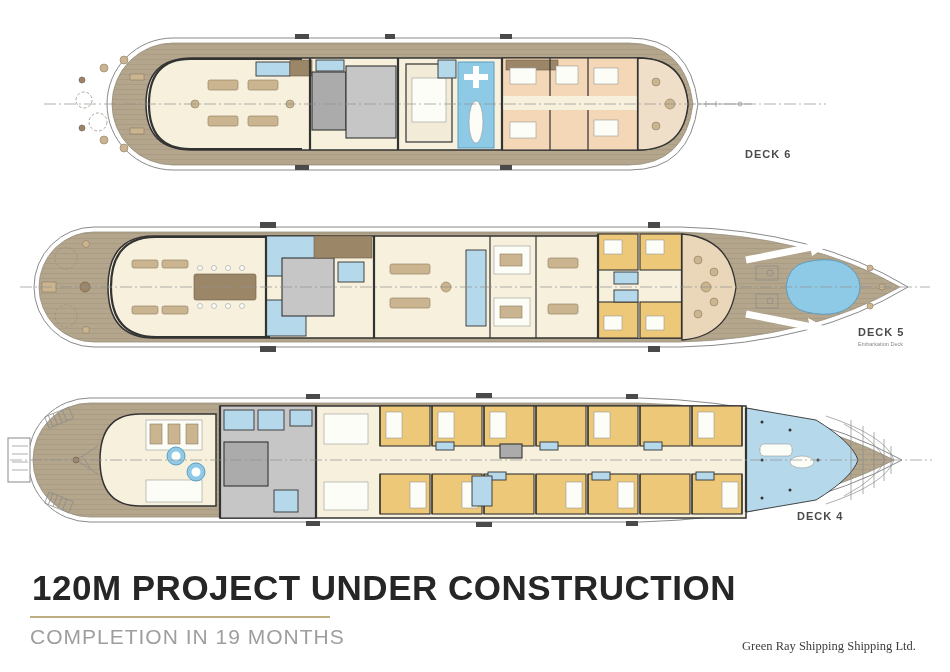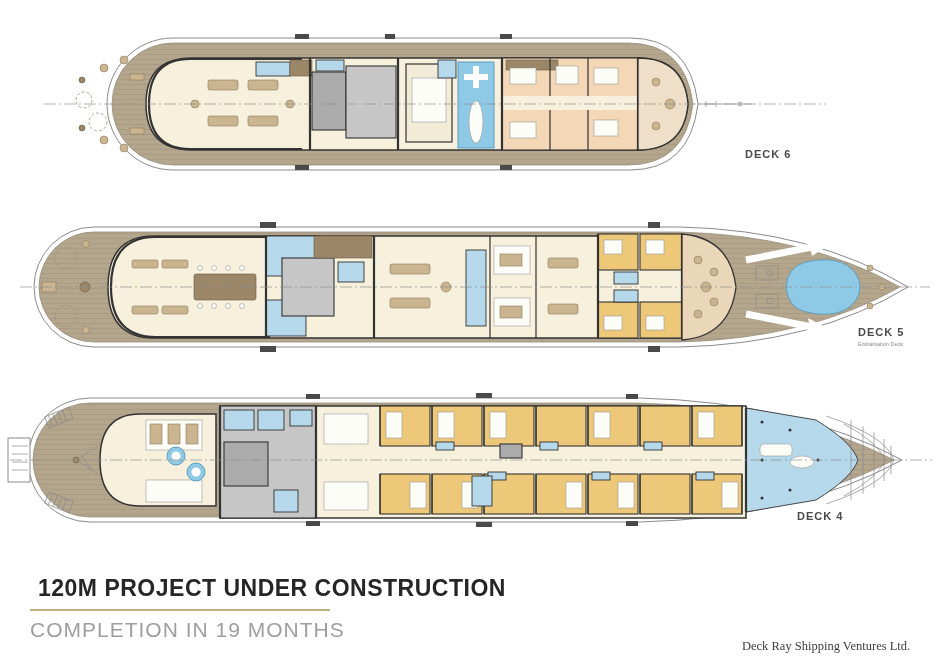--- a/index.html
+++ b/index.html
@@ -29,21 +29,21 @@
   .centerline{fill:none;stroke:#8f8f8f;stroke-width:.7;stroke-dasharray:12 3 2 3;}
   .frame{fill:none;stroke:#8a8a8a;stroke-width:.7;}
   .dash-circle{fill:none;stroke:#9a927f;stroke-width:.8;stroke-dasharray:3 2;}
   .davit{fill:#4a4a4a;}
   .deck-label{font:600 11px "Liberation Sans",sans-serif;fill:#4a4a4a;letter-spacing:1px;}
   .deck-sublabel{font:5.5px "Liberation Sans",sans-serif;fill:#8a8a8a;}
   .arrow{fill:none;stroke:#ffffff;stroke-width:7;}
   .arrow-head{fill:#ffffff;}
 
   .title-block{position:absolute;left:30px;top:568px;}
-  .title-block h1{margin:8px;font-size:23px;line-height:1.05;font-weight:800;
+  .title-block h1{margin:2px;font-size:35px;line-height:1.05;font-weight:800;
      color:var(--title-ink);letter-spacing:.5px;font-family:"Liberation Sans",sans-serif;}
   .rule{width:300px;height:2px;background:var(--accent-gold);margin-top:9px;}
   .subtitle{margin-top:7px;font-size:21px;color:var(--subtitle-gray);
      letter-spacing:1px;font-weight:400;}
   .credit{position:absolute;left:742px;top:639px;font-family:"Liberation Serif",serif;
      font-size:12.5px;color:#3d3d3d;}
 </style>
 </head>
 <body>
 
@@ -359,14 +359,14 @@
     <path class="centerline" d="M 4,78 H 926"></path>
     <text class="deck-label" x="791" y="138">DECK 4</text>
   </svg>
 
   <div class="title-block">
     <h1>120M PROJECT UNDER CONSTRUCTION</h1>
     <div class="rule"></div>
     <div class="subtitle">COMPLETION IN 19 MONTHS</div>
   </div>
 
-  <div class="credit">Deck Ray Shipping Ventures Ltd.</div>
+  <div class="credit">Green Ray Shipping Shipping Ltd.</div>
 </div>
 
 </body></html>

